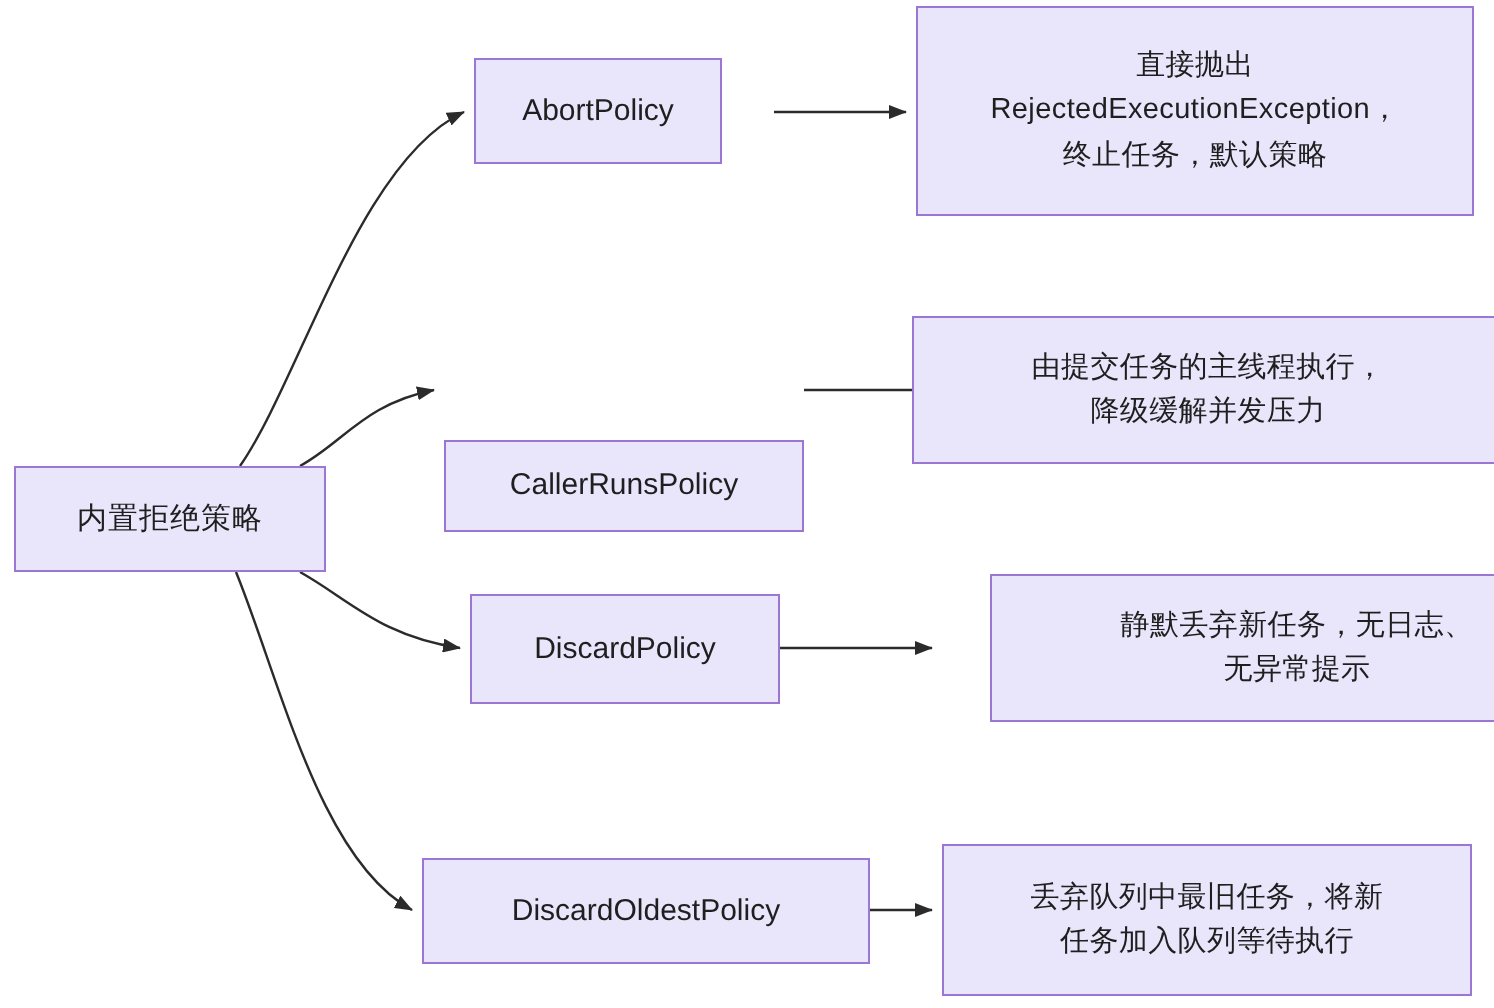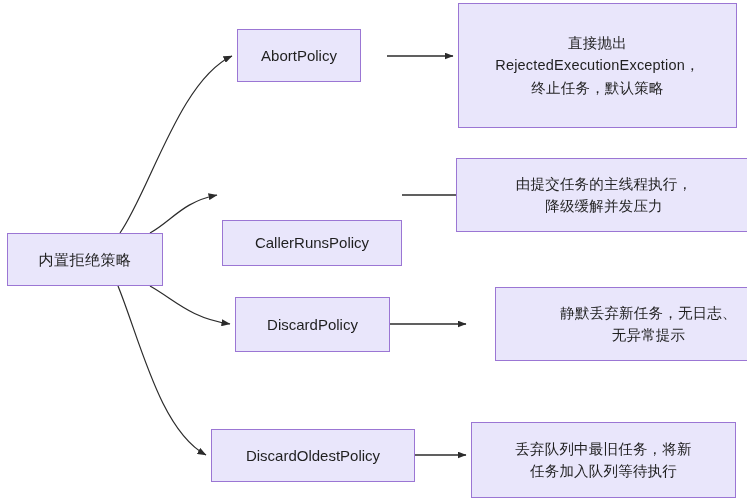--- a/index.html
+++ b/index.html
@@ -85,21 +85,21 @@
     </g>
   </svg>
 
   <div class="node root-node" style="left:7px; top:233px; width:156px; height:53px;">
     <span class="node-text">内置拒绝策略</span>
   </div>
 
   <div class="node policy-node" style="left:237px; top:29px; width:124px; height:53px;">
     <span class="node-text">AbortPolicy</span>
   </div>
-  <div class="node desc-node" style="left:458px; top:3px; width:279px; height:125px;">
+  <div class="node desc-node" style="left:458px; top:3px; width:279px; height:105px;">
     <span class="node-text">直接抛出
 RejectedExecutionException，
 终止任务，默认策略</span>
   </div>
 
   <div class="node policy-node" style="left:222px; top:172px; width:180px; height:46px;margin-top:48px;">
     <span class="node-text">CallerRunsPolicy</span>
   </div>
   <div class="node desc-node" style="left:456px; top:158px; width:296px; height:74px;">
     <span class="node-text">由提交任务的主线程执行，
@@ -107,21 +107,21 @@
   </div>
 
   <div class="node policy-node" style="left:235px; top:297px; width:155px; height:55px;">
     <span class="node-text">DiscardPolicy</span>
   </div>
   <div class="node desc-node" style="left:495px; top:287px; width:307px; height:74px;">
     <span class="node-text">静默丢弃新任务，无日志、
 无异常提示</span>
   </div>
 
-  <div class="node policy-node" style="left:211px; top:429px; width:204px; height:53px;">
+  <div class="node policy-node" style="left:211px; top:429px; width:224px; height:53px;">
     <span class="node-text">DiscardOldestPolicy</span>
   </div>
   <div class="node desc-node" style="left:471px; top:422px; width:265px; height:76px;">
     <span class="node-text">丢弃队列中最旧任务，将新
 任务加入队列等待执行</span>
   </div>
 
 </div>
 
 </body></html>

